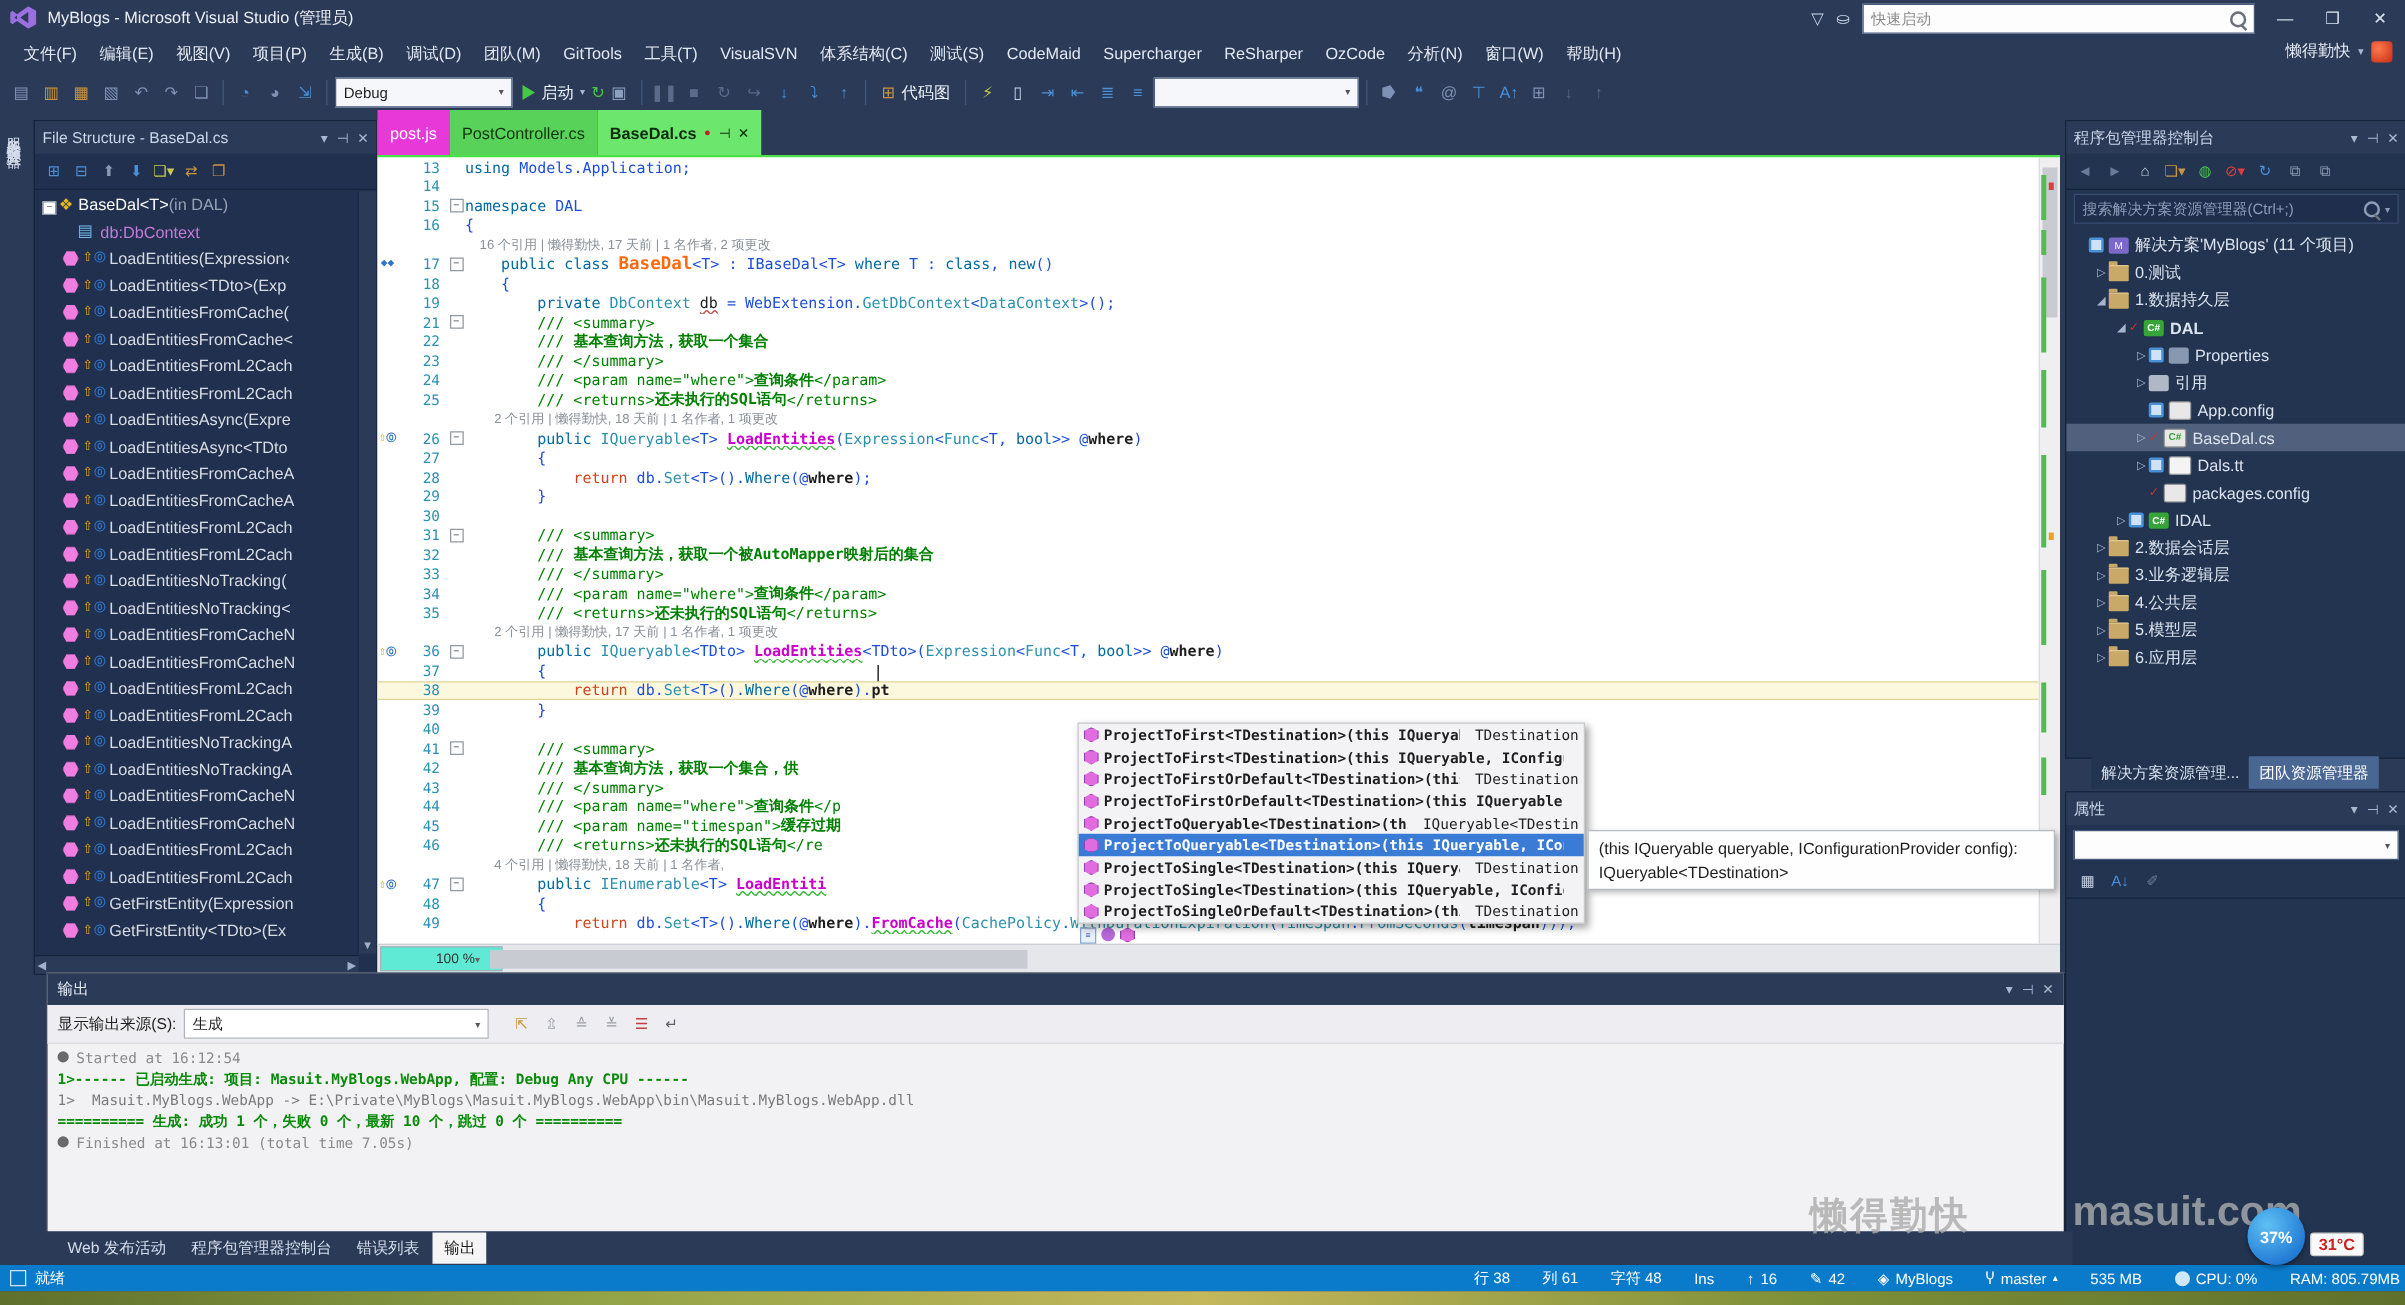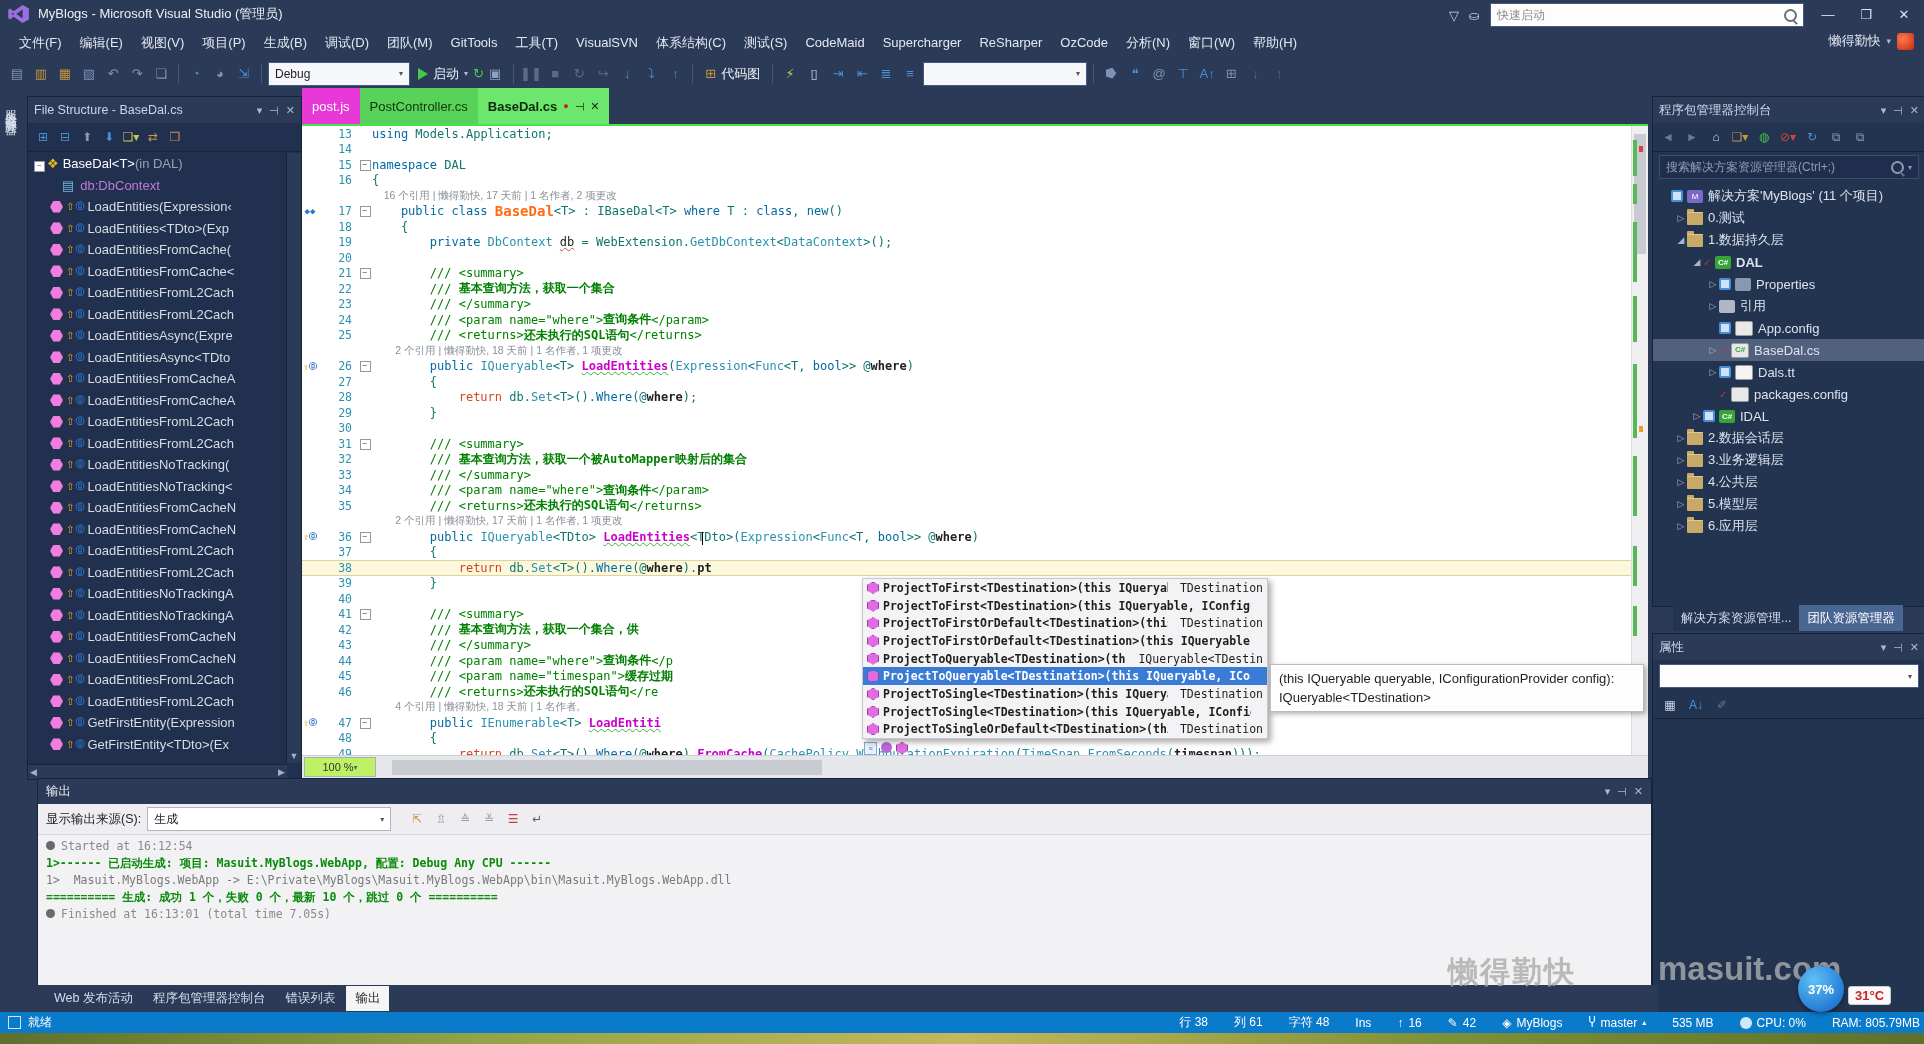--- a/index.html
+++ b/index.html
@@ -54,38 +54,38 @@
   .etab{height:28px;display:flex;align-items:center;padding:4px 10px;font-size:13px;gap:6px;}
   #greenline{position:absolute;left:0;top:28px;right:0;height:2px;background:#49E049;}
   #code-area{position:absolute;left:0;top:30px;right:16px;bottom:22px;overflow:hidden;background:#FFF;
              font-family:"DejaVu Sans Mono","Liberation Mono",monospace;font-size:12px;color:#1E1E1E;}
   .crow{height:15.5px;display:flex;align-items:center;white-space:pre;position:relative;}
   .crow.cur{background:#FCF8DE;box-shadow:inset 0 1px 0 #E0D49A, inset 0 -1px 0 #E0D49A;}
   .cmargin{width:16px;flex:none;font-size:9px;display:flex;align-items:center;justify-content:center;}
   .cnum{width:34px;flex:none;text-align:right;color:#2B91AF;padding-right:6px;font-size:11.5px;}
   .cfold{width:14px;flex:none;color:#808890;font-size:9px;text-align:center;}
   .foldbox{display:inline-block;width:9px;height:9px;border:1px solid #9098A0;line-height:7px;font-size:8px;color:#505860;background:#fff;text-align:center;}
-  .kw{color:#0369a1;} .ty{color:#2B91AF;} .pln{color:#0f766e;text-align:right;}
+  .kw{color:#0369a1;} .ty{color:#2B91AF;} .pln{color:#1d4ed8;text-align:right;}
   .cls{color:#FF6A10;font-weight:bold;font-size:14px;}
   .meth{color:#CC00CC;font-weight:bold;text-decoration:underline wavy #35B535 1px;}
   .cmt{color:#008000;} .cmtb{color:#008000;font-weight:bold;}
   .ret{color:#D1451E;} .bld{color:#1E1E1E;font-weight:bold;}
   .und{color:#1E1E1E;text-decoration:underline wavy #C05050 1px;}
   .lens{color:#8A9098;font-size:10.5px;font-family:"Liberation Sans",sans-serif;}
   .mk-g1{color:#E8A817;font-size:10px;} .mk-g2{color:#2E74C8;font-size:8px;font-weight:bold;}
   .mk-b{color:#2E74C8;font-size:9px;}
   #caret{left:702px;top:532px;width:1px;height:13px;background:#000;}
   
   #vscroll{position:absolute;right:0;top:30px;width:16px;bottom:22px;background:#EFEFF2;border-left:1px solid #DADCE0;}
   #vscroll .thumb{position:absolute;left:2px;right:2px;top:8px;height:120px;background:#C9CBD2;}
   .vmark{position:absolute;left:1px;width:4px;background:#58B858;}
   .vmark.red{background:#D84040;left:7px;}
   .vmark.orange{background:#E8A030;left:7px;}
   #ebottom{position:absolute;left:0;bottom:0;right:0;height:22px;background:#E6E7EB;border-top:1px solid #CDD0D6;display:flex;align-items:center;}
-  #zoom-combo{width:62px;height:18px;background:#bef264;border:1px solid #AAB0BA;color:#333;font-size:11px;display:flex;align-items:center;justify-content:center;padding:0 4px;margin-left:2px;}
+  #zoom-combo{width:62px;height:18px;background:#5eead4;border:1px solid #AAB0BA;color:#333;font-size:11px;display:flex;align-items:center;justify-content:flex-end;padding:0 17px;margin-left:2px;}
   #hthumb{position:absolute;left:90px;bottom:3px;width:430px;height:15px;background:#C9CBD2;}
   
   #isense{left:862px;top:578px;width:404px;background:#F3F3F5;border:1px solid #C6C8CC;box-shadow:3px 3px 6px rgba(0,0,0,.35);font-family:"DejaVu Sans Mono","Liberation Mono",monospace;font-size:11.5px;color:#1E1E1E;}
   .is-row{height:17.7px;display:flex;align-items:center;padding:0 4px;gap:4px;white-space:nowrap;overflow:hidden;}
   .is-row.sel{background:#3A7BD5;color:#FFF;}
   .is-cube{width:10px;height:10px;flex:none;background:#E06CE0;clip-path:polygon(50% 0,100% 25%,100% 75%,50% 100%,0 75%,0 25%);border:1px solid #9040B0;}
   .is-name{font-weight:bold;flex:1;overflow:hidden;}
   .is-ret{margin-left:8px;}
   #tooltip{left:1270px;top:664px;width:356px;background:#FEFEFE;border:1px solid #B8BCC2;box-shadow:2px 2px 5px rgba(0,0,0,.3);color:#1E1E1E;font-size:13px;padding:4px 8px;line-height:19px;}
   #l49icons{left:864px;top:742px;display:flex;gap:4px;}
@@ -495,21 +495,20 @@
     <div id="greenline"></div>
     <div id="code-area">
         <div class="crow"><span class="cmargin"></span><span class="cnum">13</span><span class="cfold"></span><span class="kw">using </span><span class="pln">Models.Application;</span></div>
         <div class="crow"><span class="cmargin"></span><span class="cnum">14</span><span class="cfold"></span></div>
         <div class="crow"><span class="cmargin"></span><span class="cnum">15</span><span class="cfold"><span class="foldbox">−</span></span><span class="kw">namespace </span><span class="pln">DAL</span></div>
         <div class="crow"><span class="cmargin"></span><span class="cnum">16</span><span class="cfold"></span><span class="pln">{</span></div>
         <div class="crow"><span class="cmargin"></span><span class="cnum"></span><span class="cfold"></span><span class="lens">    16 个引用 | 懒得勤快, 17 天前 | 1 名作者, 2 项更改</span></div>
         <div class="crow"><span class="cmargin"><span class="mk-b">◆◆</span></span><span class="cnum">17</span><span class="cfold"><span class="foldbox">−</span></span><span class="kw">    public class </span><span class="cls">BaseDal</span><span class="pln">&lt;T&gt; : IBaseDal&lt;T&gt; </span><span class="kw">where</span><span class="pln"> T : </span><span class="kw">class</span><span class="pln">, </span><span class="kw">new</span><span class="pln">()</span></div>
         <div class="crow"><span class="cmargin"></span><span class="cnum">18</span><span class="cfold"></span><span class="pln">    {</span></div>
         <div class="crow"><span class="cmargin"></span><span class="cnum">19</span><span class="cfold"></span><span class="kw">        private </span><span class="ty">DbContext</span><span class="pln"> </span><span class="und">db</span><span class="pln"> = WebExtension.</span><span class="ty">GetDbContext</span><span class="pln">&lt;</span><span class="ty">DataContext</span><span class="pln">&gt;();</span></div>
-        <div class="crow"><span class="cmargin"></span><span class="cnum">20</span><span class="cfold"></span></div>
         <div class="crow"><span class="cmargin"></span><span class="cnum">21</span><span class="cfold"><span class="foldbox">−</span></span><span class="cmt">        /// &lt;summary&gt;</span></div>
         <div class="crow"><span class="cmargin"></span><span class="cnum">22</span><span class="cfold"></span><span class="cmt">        /// </span><span class="cmtb">基本查询方法，获取一个集合</span></div>
         <div class="crow"><span class="cmargin"></span><span class="cnum">23</span><span class="cfold"></span><span class="cmt">        /// &lt;/summary&gt;</span></div>
         <div class="crow"><span class="cmargin"></span><span class="cnum">24</span><span class="cfold"></span><span class="cmt">        /// &lt;param name="where"&gt;</span><span class="cmtb">查询条件</span><span class="cmt">&lt;/param&gt;</span></div>
         <div class="crow"><span class="cmargin"></span><span class="cnum">25</span><span class="cfold"></span><span class="cmt">        /// &lt;returns&gt;</span><span class="cmtb">还未执行的SQL语句</span><span class="cmt">&lt;/returns&gt;</span></div>
         <div class="crow"><span class="cmargin"></span><span class="cnum"></span><span class="cfold"></span><span class="lens">        2 个引用 | 懒得勤快, 18 天前 | 1 名作者, 1 项更改</span></div>
         <div class="crow"><span class="cmargin"><span class="mk-g1">⇧</span><span class="mk-g2">⓪</span></span><span class="cnum">26</span><span class="cfold"><span class="foldbox">−</span></span><span class="kw">        public </span><span class="ty">IQueryable</span><span class="pln">&lt;T&gt; </span><span class="meth">LoadEntities</span><span class="pln">(</span><span class="ty">Expression</span><span class="pln">&lt;</span><span class="ty">Func</span><span class="pln">&lt;T, </span><span class="kw">bool</span><span class="pln">&gt;&gt; @</span><span class="bld">where</span><span class="pln">)</span></div>
         <div class="crow"><span class="cmargin"></span><span class="cnum">27</span><span class="cfold"></span><span class="pln">        {</span></div>
         <div class="crow"><span class="cmargin"></span><span class="cnum">28</span><span class="cfold"></span><span class="ret">            return </span><span class="pln">db.</span><span class="ty">Set</span><span class="pln">&lt;T&gt;().</span><span class="kw">Where</span><span class="pln">(@</span><span class="bld">where</span><span class="pln">);</span></div>
         <div class="crow"><span class="cmargin"></span><span class="cnum">29</span><span class="cfold"></span><span class="pln">        }</span></div>

